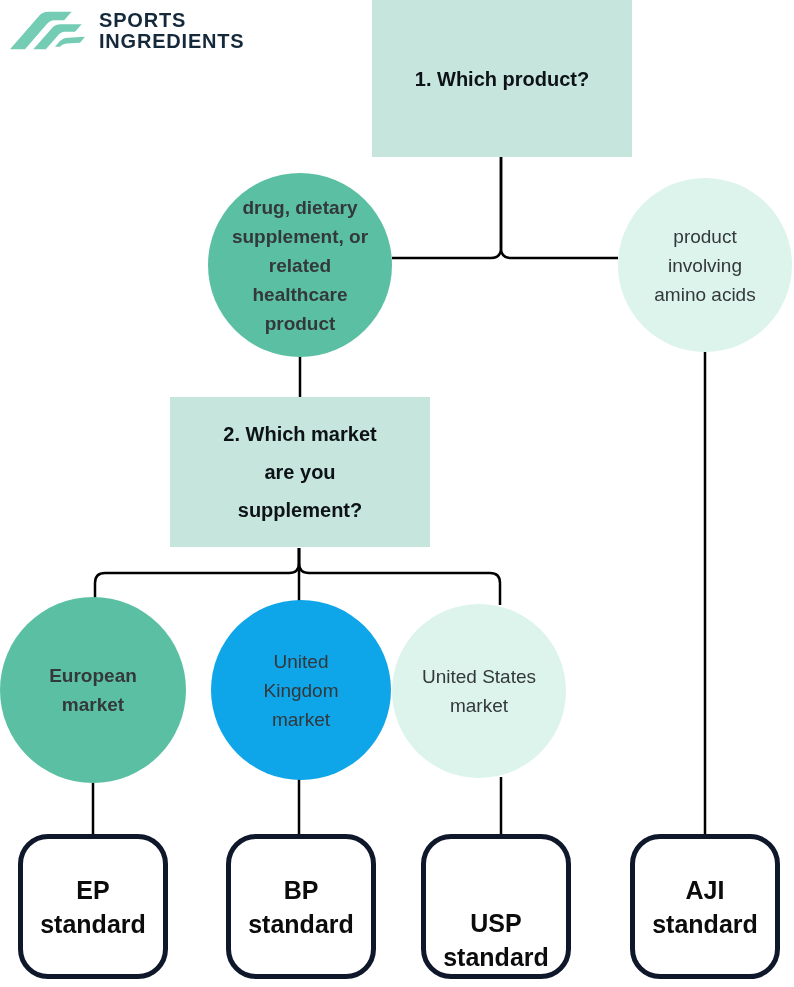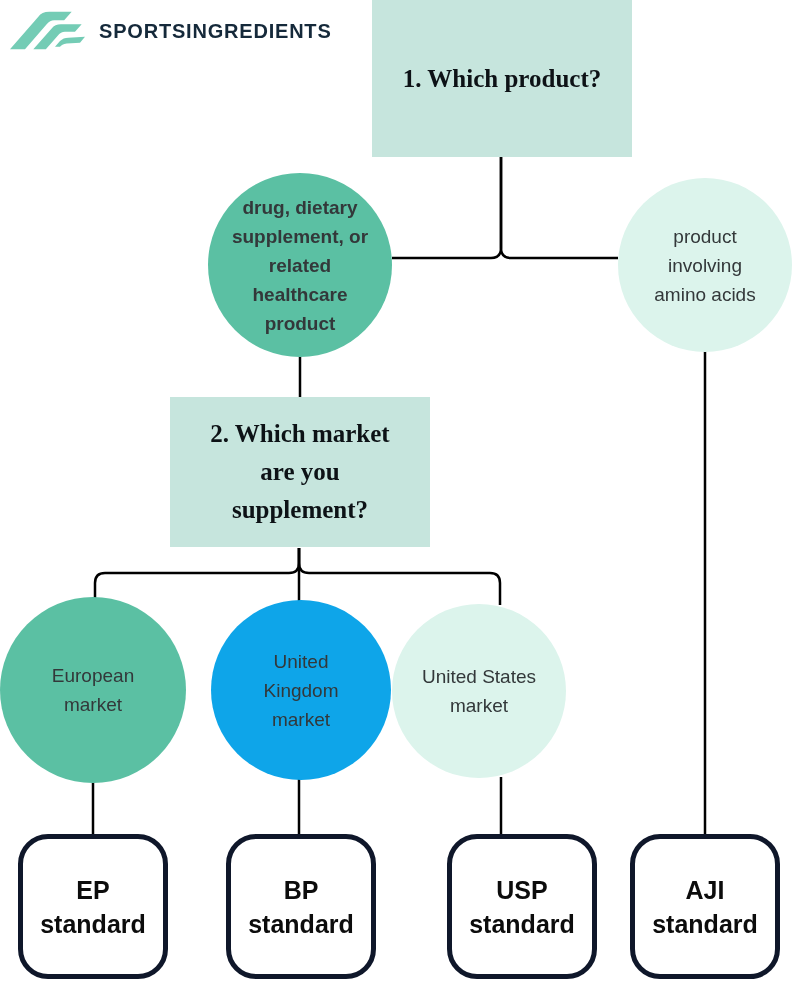--- a/index.html
+++ b/index.html
@@ -26,43 +26,42 @@
   .logo {
     position: absolute;
     left: 8px; top: 6px;
     display: flex;
     align-items: center;
     gap: 7px;
     z-index: 3;
   }
   .logo-text {
     display: flex;
-    flex-direction: row;
+    flex-direction: column;
     justify-content: center;
     color: #15293a;
     font-weight: 700;
     font-size: 20px;
     line-height: 21px;
     letter-spacing: 0.8px;
   }
 
   
   .qbox {
     position: absolute;
     display: flex;
     flex-direction: column;
     align-items: center;
     justify-content: center;
     text-align: center;
     z-index: 2;
     color: #0d1216;
     font-weight: 700;
-    font-size: 25px;
+    font-size: 20px;
     line-height: 38px;
-    font-family: Liberation Serif, serif;
   }
   .qbox.q1 { left: 372px; top: 0; width: 260px; height: 157px; }
   .qbox.q2 { left: 170px; top: 397px; width: 260px; height: 150px; }
 
   
   .circle {
     position: absolute;
     border-radius: 50%;
     display: flex;
     align-items: center;
@@ -72,21 +71,21 @@
     color: #33383a;
     font-size: 19px;
     line-height: 29px;
     font-weight: 400;
   }
   .circle .circle-label { display: block; }
   .circle.healthcare { left: 208px; top: 173px; width: 184px; height: 184px; }
   .circle.healthcare .circle-label { max-width: 152px; font-weight: bold; }
   .circle.amino { left: 618px; top: 178px; width: 174px; height: 174px; }
   .circle.amino .circle-label { max-width: 118px; }
-  .circle.european { left: 0px; top: 597px; width: 186px; height: 186px; }
+  .circle.european { left: 0px; top: 597px; width: 186px; height: 186px; font-weight: bold; }
   .circle.european .circle-label { max-width: 118px; }
   .circle.uk { left: 211px; top: 600px; width: 180px; height: 180px; }
   .circle.uk .circle-label { max-width: 110px; }
   .circle.us { left: 392px; top: 604px; width: 174px; height: 174px; }
   .circle.us .circle-label { max-width: 140px; }
 
   
   .outcome {
     position: absolute;
     top: 834px;
@@ -101,21 +100,21 @@
     justify-content: center;
     text-align: center;
     z-index: 2;
     color: #0c0c0c;
     font-weight: 700;
     font-size: 25px;
     line-height: 34px;
   }
   .outcome.ep  { left: 18px; }
   .outcome.bp  { left: 226px; }
-  .outcome.usp { left: 447px; }
+  .outcome.usp { left: 421px; justify-content: flex-end; }
   .outcome.aji { left: 630px; }
 </style>
 </head>
 <body>
 
 <div class="canvas">
 
   <svg class="connectors" viewBox="0 0 794 987" fill="none" stroke="#000000" stroke-width="2.5">
     <path d="M 501 157 L 501 248 Q 501 258 491 258 L 392 258"></path>
     <path d="M 501 157 L 501 248 Q 501 258 511 258 L 618 258"></path>

